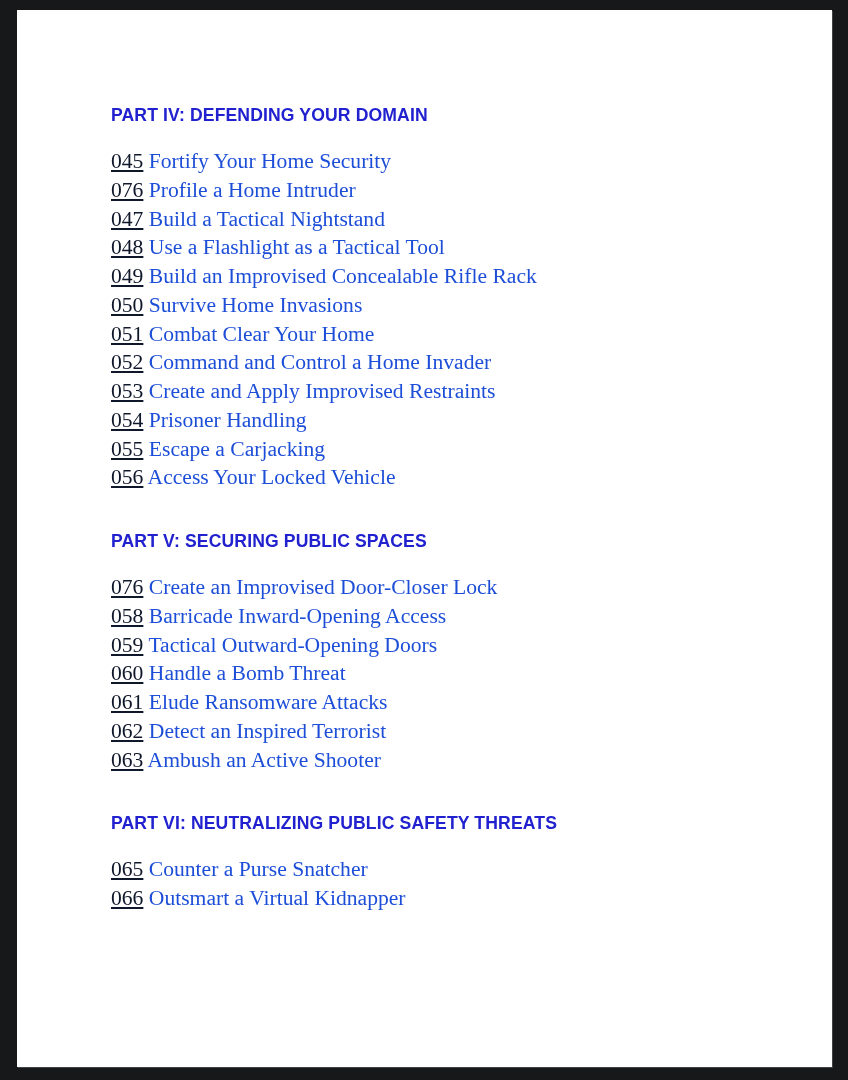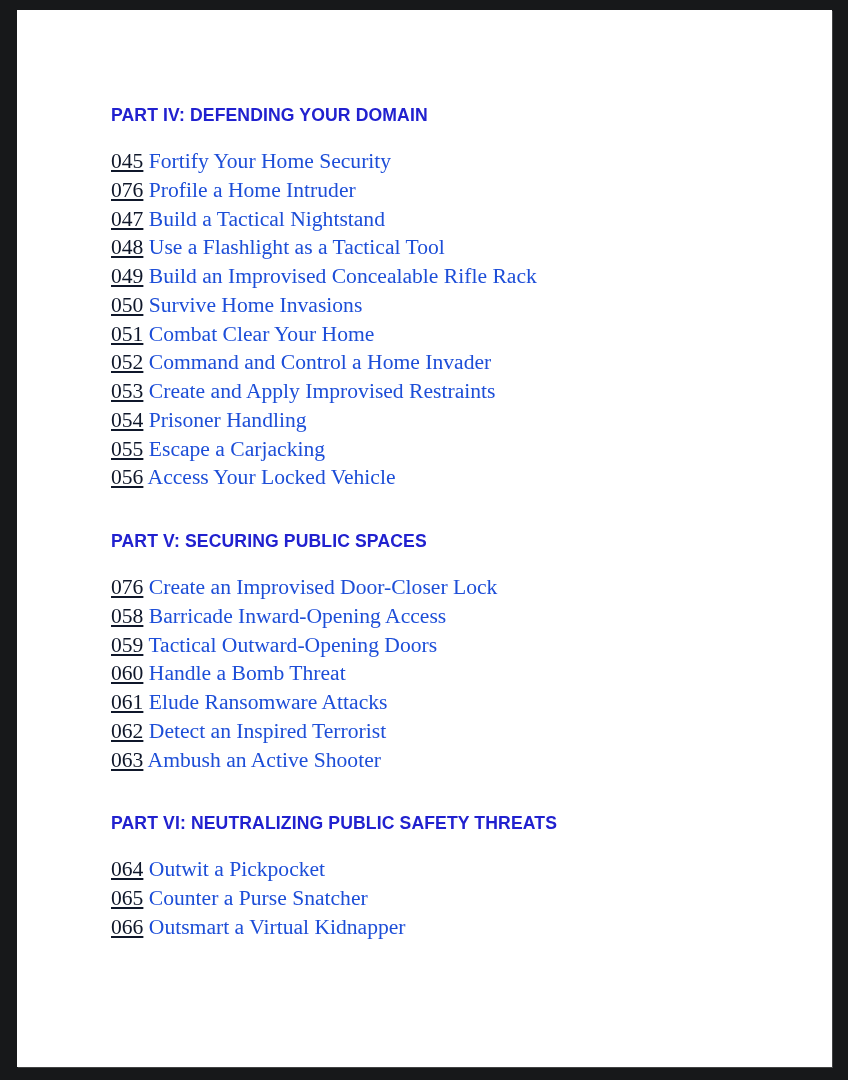--- a/index.html
+++ b/index.html
@@ -110,19 +110,18 @@
           <li class="entry-item"><span class="entry-num">059</span> <span class="entry-title">Tactical Outward-Opening Doors</span></li>
           <li class="entry-item"><span class="entry-num">060</span> <span class="entry-title">Handle a Bomb Threat</span></li>
           <li class="entry-item"><span class="entry-num">061</span> <span class="entry-title">Elude Ransomware Attacks</span></li>
           <li class="entry-item"><span class="entry-num">062</span> <span class="entry-title">Detect an Inspired Terrorist</span></li>
           <li class="entry-item"><span class="entry-num">063</span> <span class="entry-title">Ambush an Active Shooter</span></li>
         </ul>
       </div>
       <div class="part-section">
         <h2 class="part-heading">PART VI: NEUTRALIZING PUBLIC SAFETY THREATS</h2>
         <ul class="entry-list">
-          <li class="entry-item"><span class="entry-num">064</span> <span class="entry-title">Outwit a Pickpocket</span></li>
           <li class="entry-item"><span class="entry-num">065</span> <span class="entry-title">Counter a Purse Snatcher</span></li>
           <li class="entry-item"><span class="entry-num">066</span> <span class="entry-title">Outsmart a Virtual Kidnapper</span></li>
         </ul>
       </div>
     </div>
 </div>
 
 </body></html>

